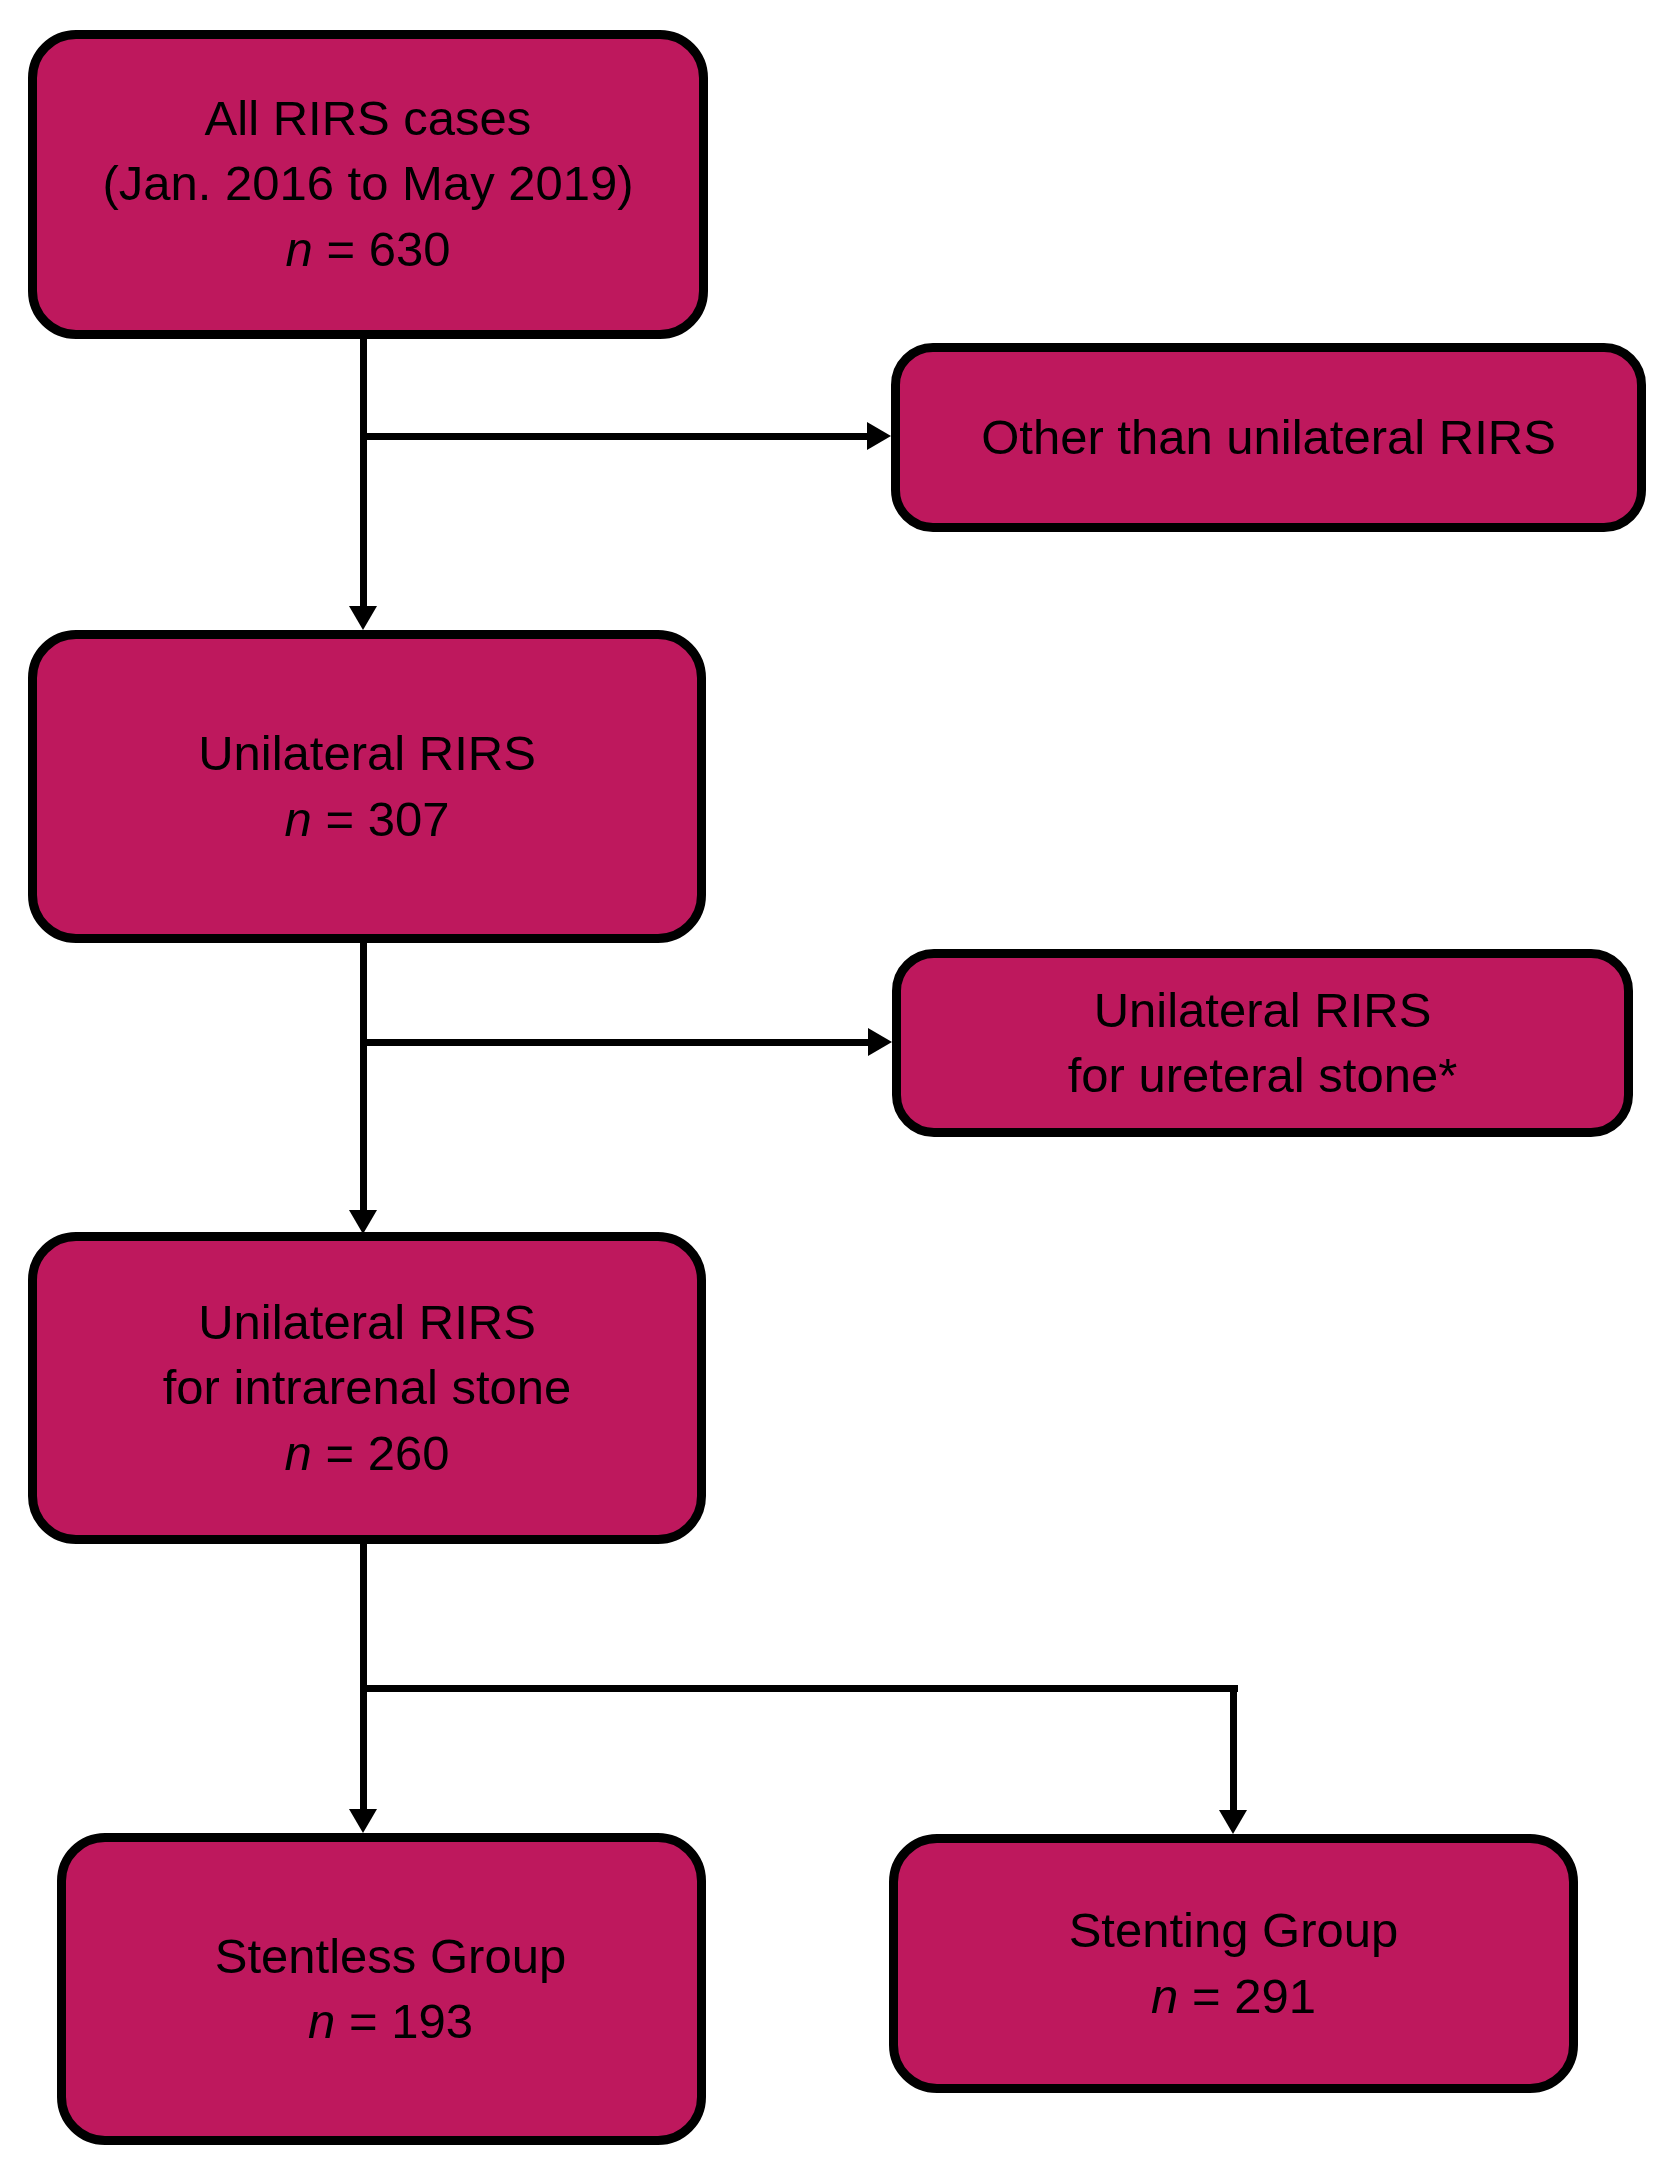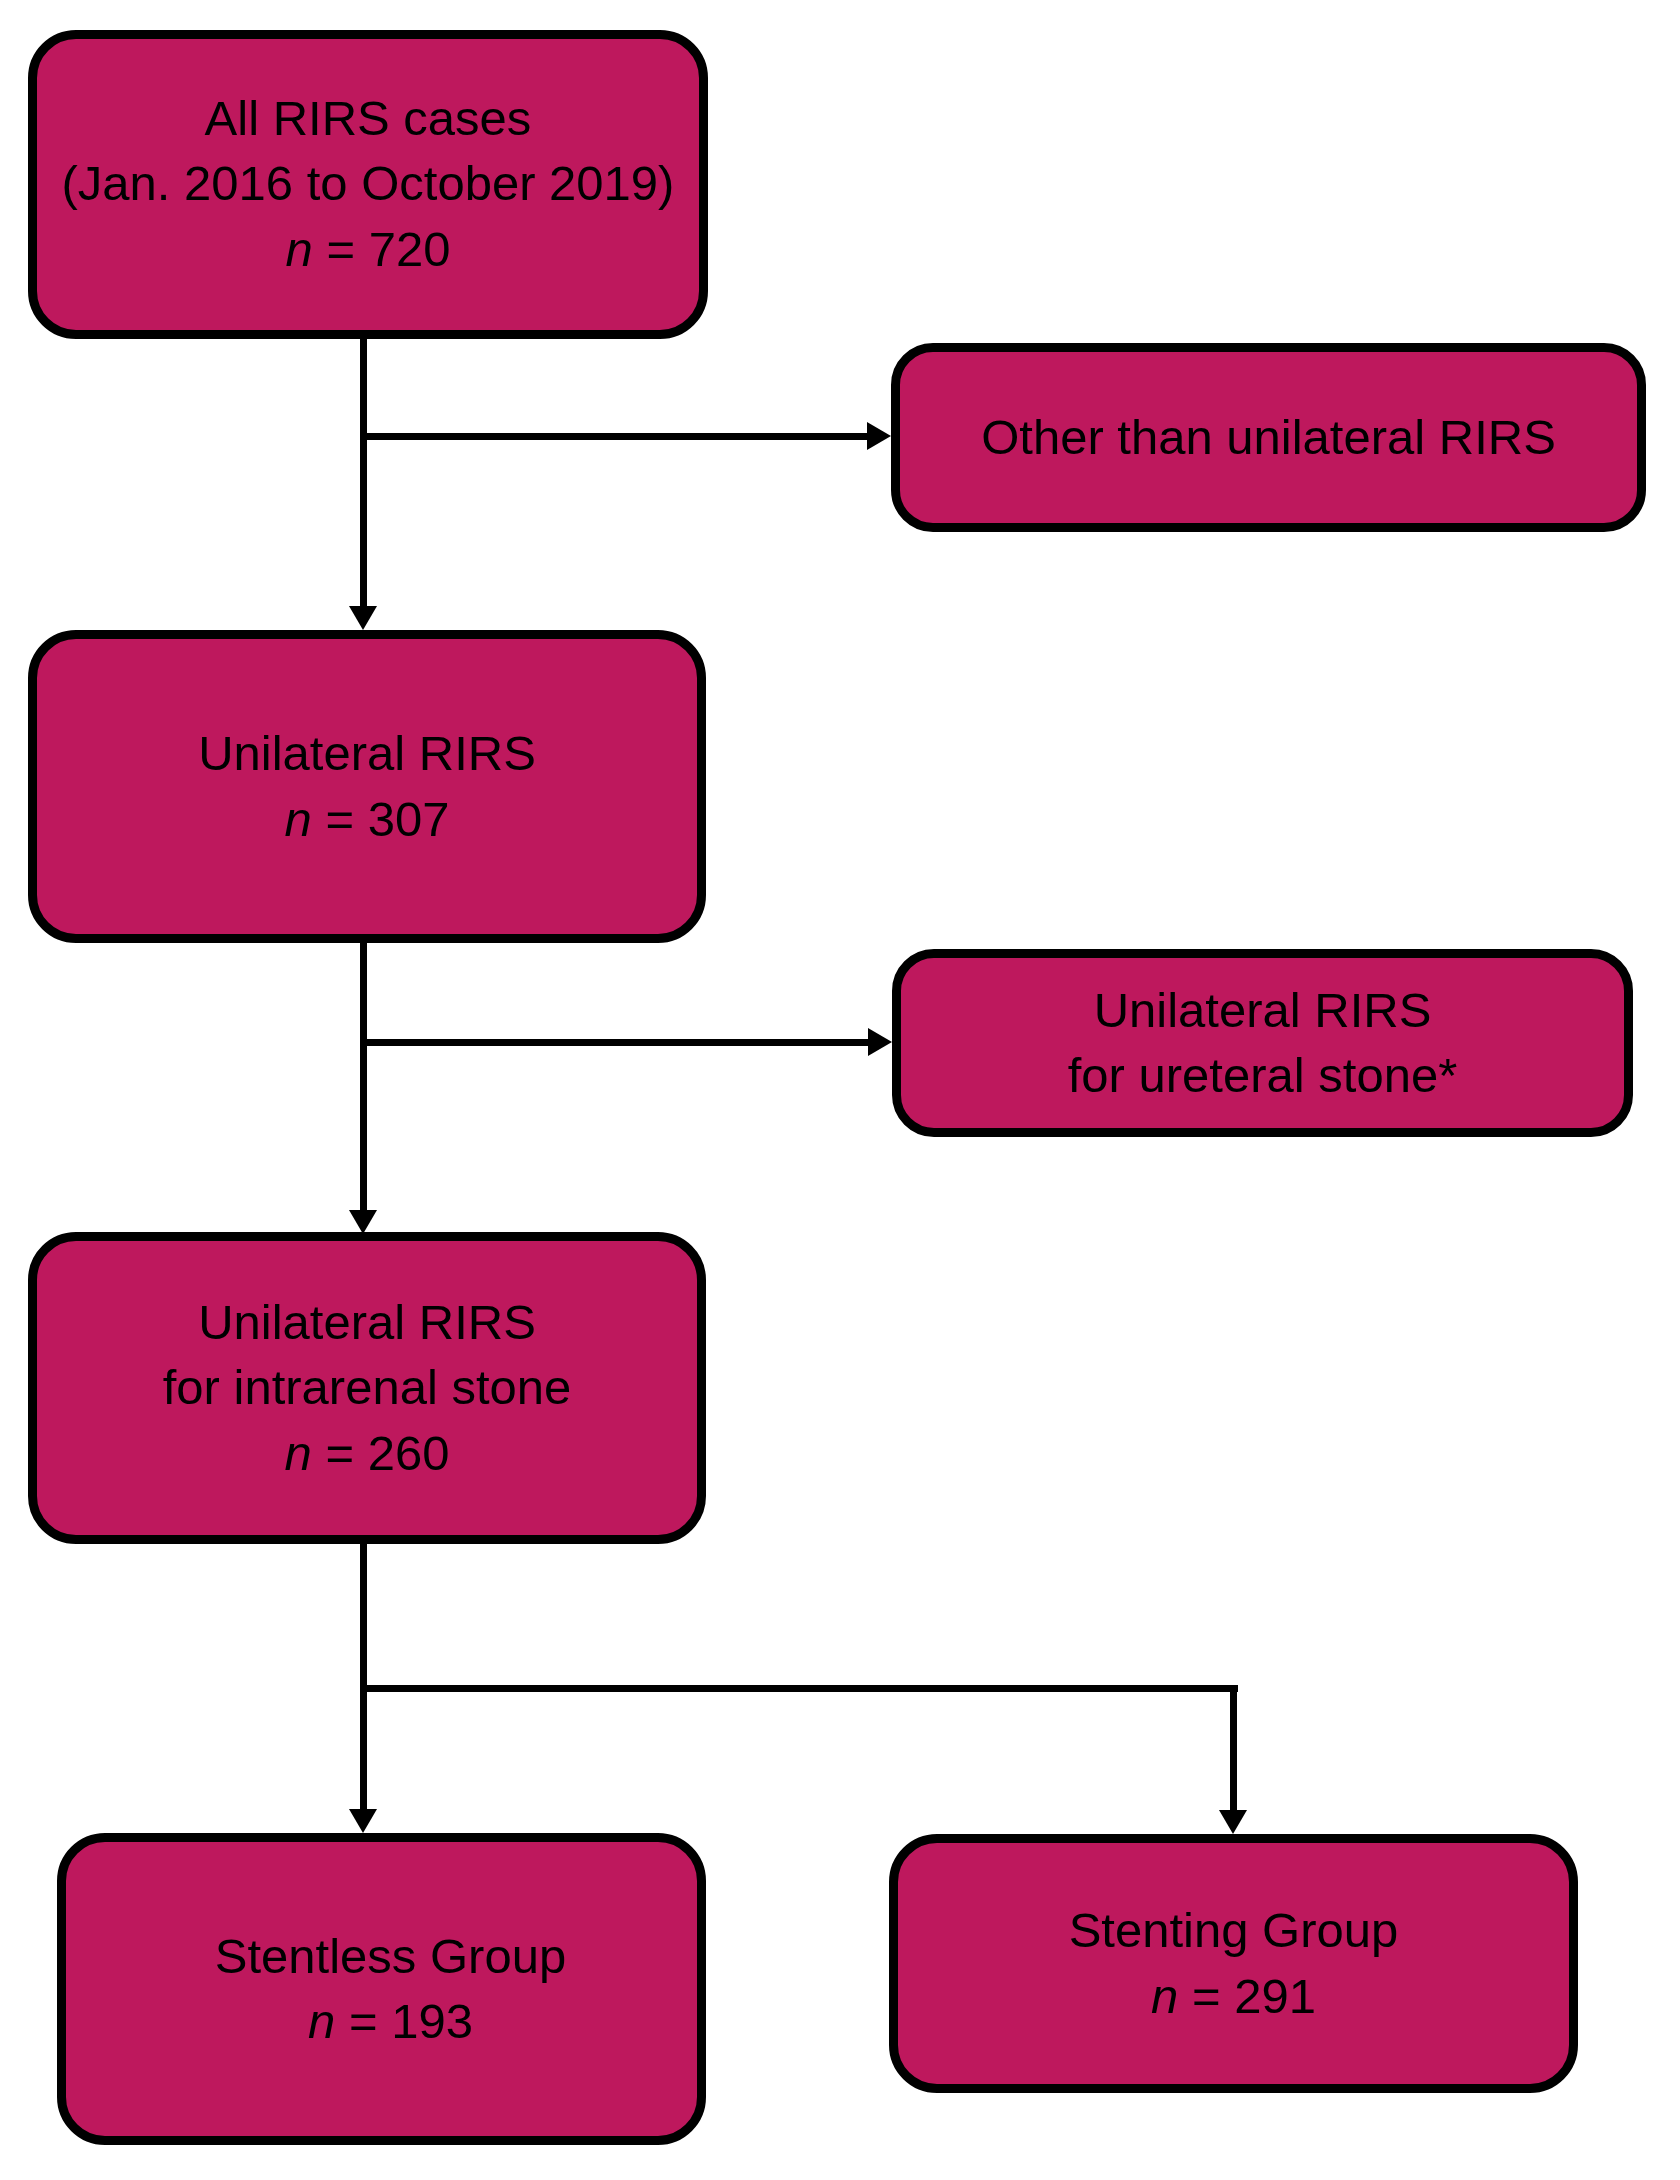--- a/index.html
+++ b/index.html
@@ -44,22 +44,22 @@
     border-left: 24px solid #000;
   }
 </style>
 </head>
 <body>
 
 <div class="stage">
 
   <div class="box" style="left:28px; top:29.5px; width:680px; height:309px;">
     <div class="line">All RIRS cases</div>
-    <div class="line">(Jan. 2016 to October 2019)</div>
-    <div class="line"><span class="n-sym">n</span><span class="n-val">= 720</span></div>
+    <div class="line">(Jan. 2016 to May 2019)</div>
+    <div class="line"><span class="n-sym">n</span><span class="n-val">= 630</span></div>
   </div>
 
   <div class="box small" style="left:891px; top:343px; width:755px; height:189px;">
     <div class="line">Other than unilateral RIRS</div>
   </div>
 
   <div class="box" style="left:28px; top:630px; width:678px; height:313px;">
     <div class="line">Unilateral RIRS</div>
     <div class="line"><span class="n-sym">n</span><span class="n-val">= 307</span></div>
   </div>

